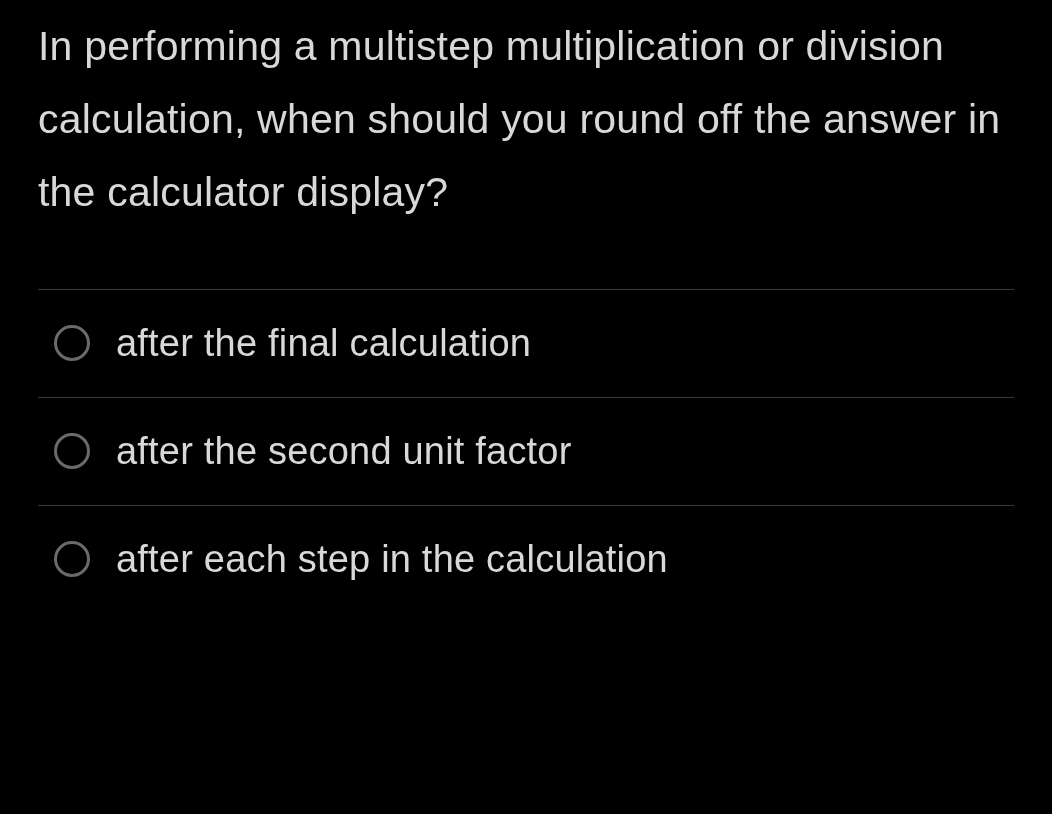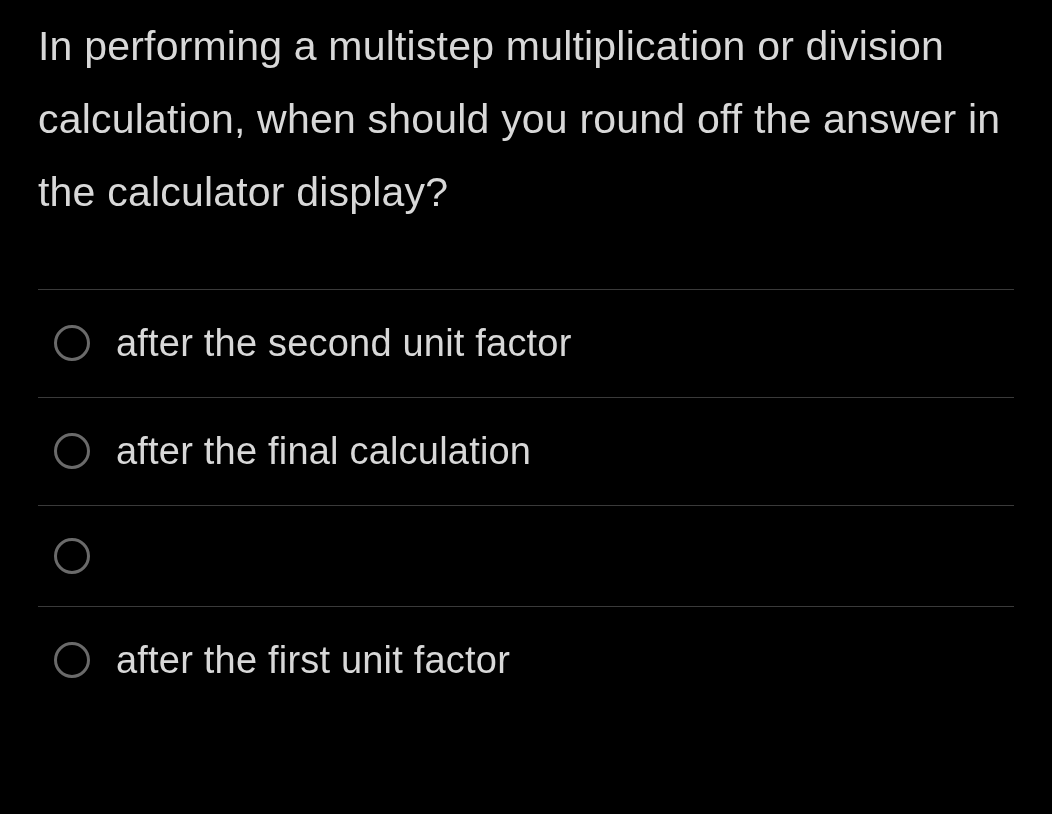--- a/index.html
+++ b/index.html
@@ -55,27 +55,24 @@
   }
 </style>
 </head>
 <body>
 
 <div class="container">
   <div class="question">In performing a multistep multiplication or division calculation, when should you round off the answer in the calculator display?</div>
   <div class="options">
     <div class="option">
       <div class="radio"></div>
+      <div class="option-label">after the final calculation</div>
+    </div>
+    <div class="option">
+      <div class="radio"></div>
       <div class="option-label">after the second unit factor</div>
     </div>
     <div class="option">
       <div class="radio"></div>
-      <div class="option-label">after the final calculation</div>
-    </div>
-    <div class="option">
-      <div class="radio"></div>
-    </div>
-    <div class="option">
-      <div class="radio"></div>
-      <div class="option-label">after the first unit factor</div>
+      <div class="option-label">after each step in the calculation</div>
     </div>
   </div>
 </div>
 
 </body></html>

